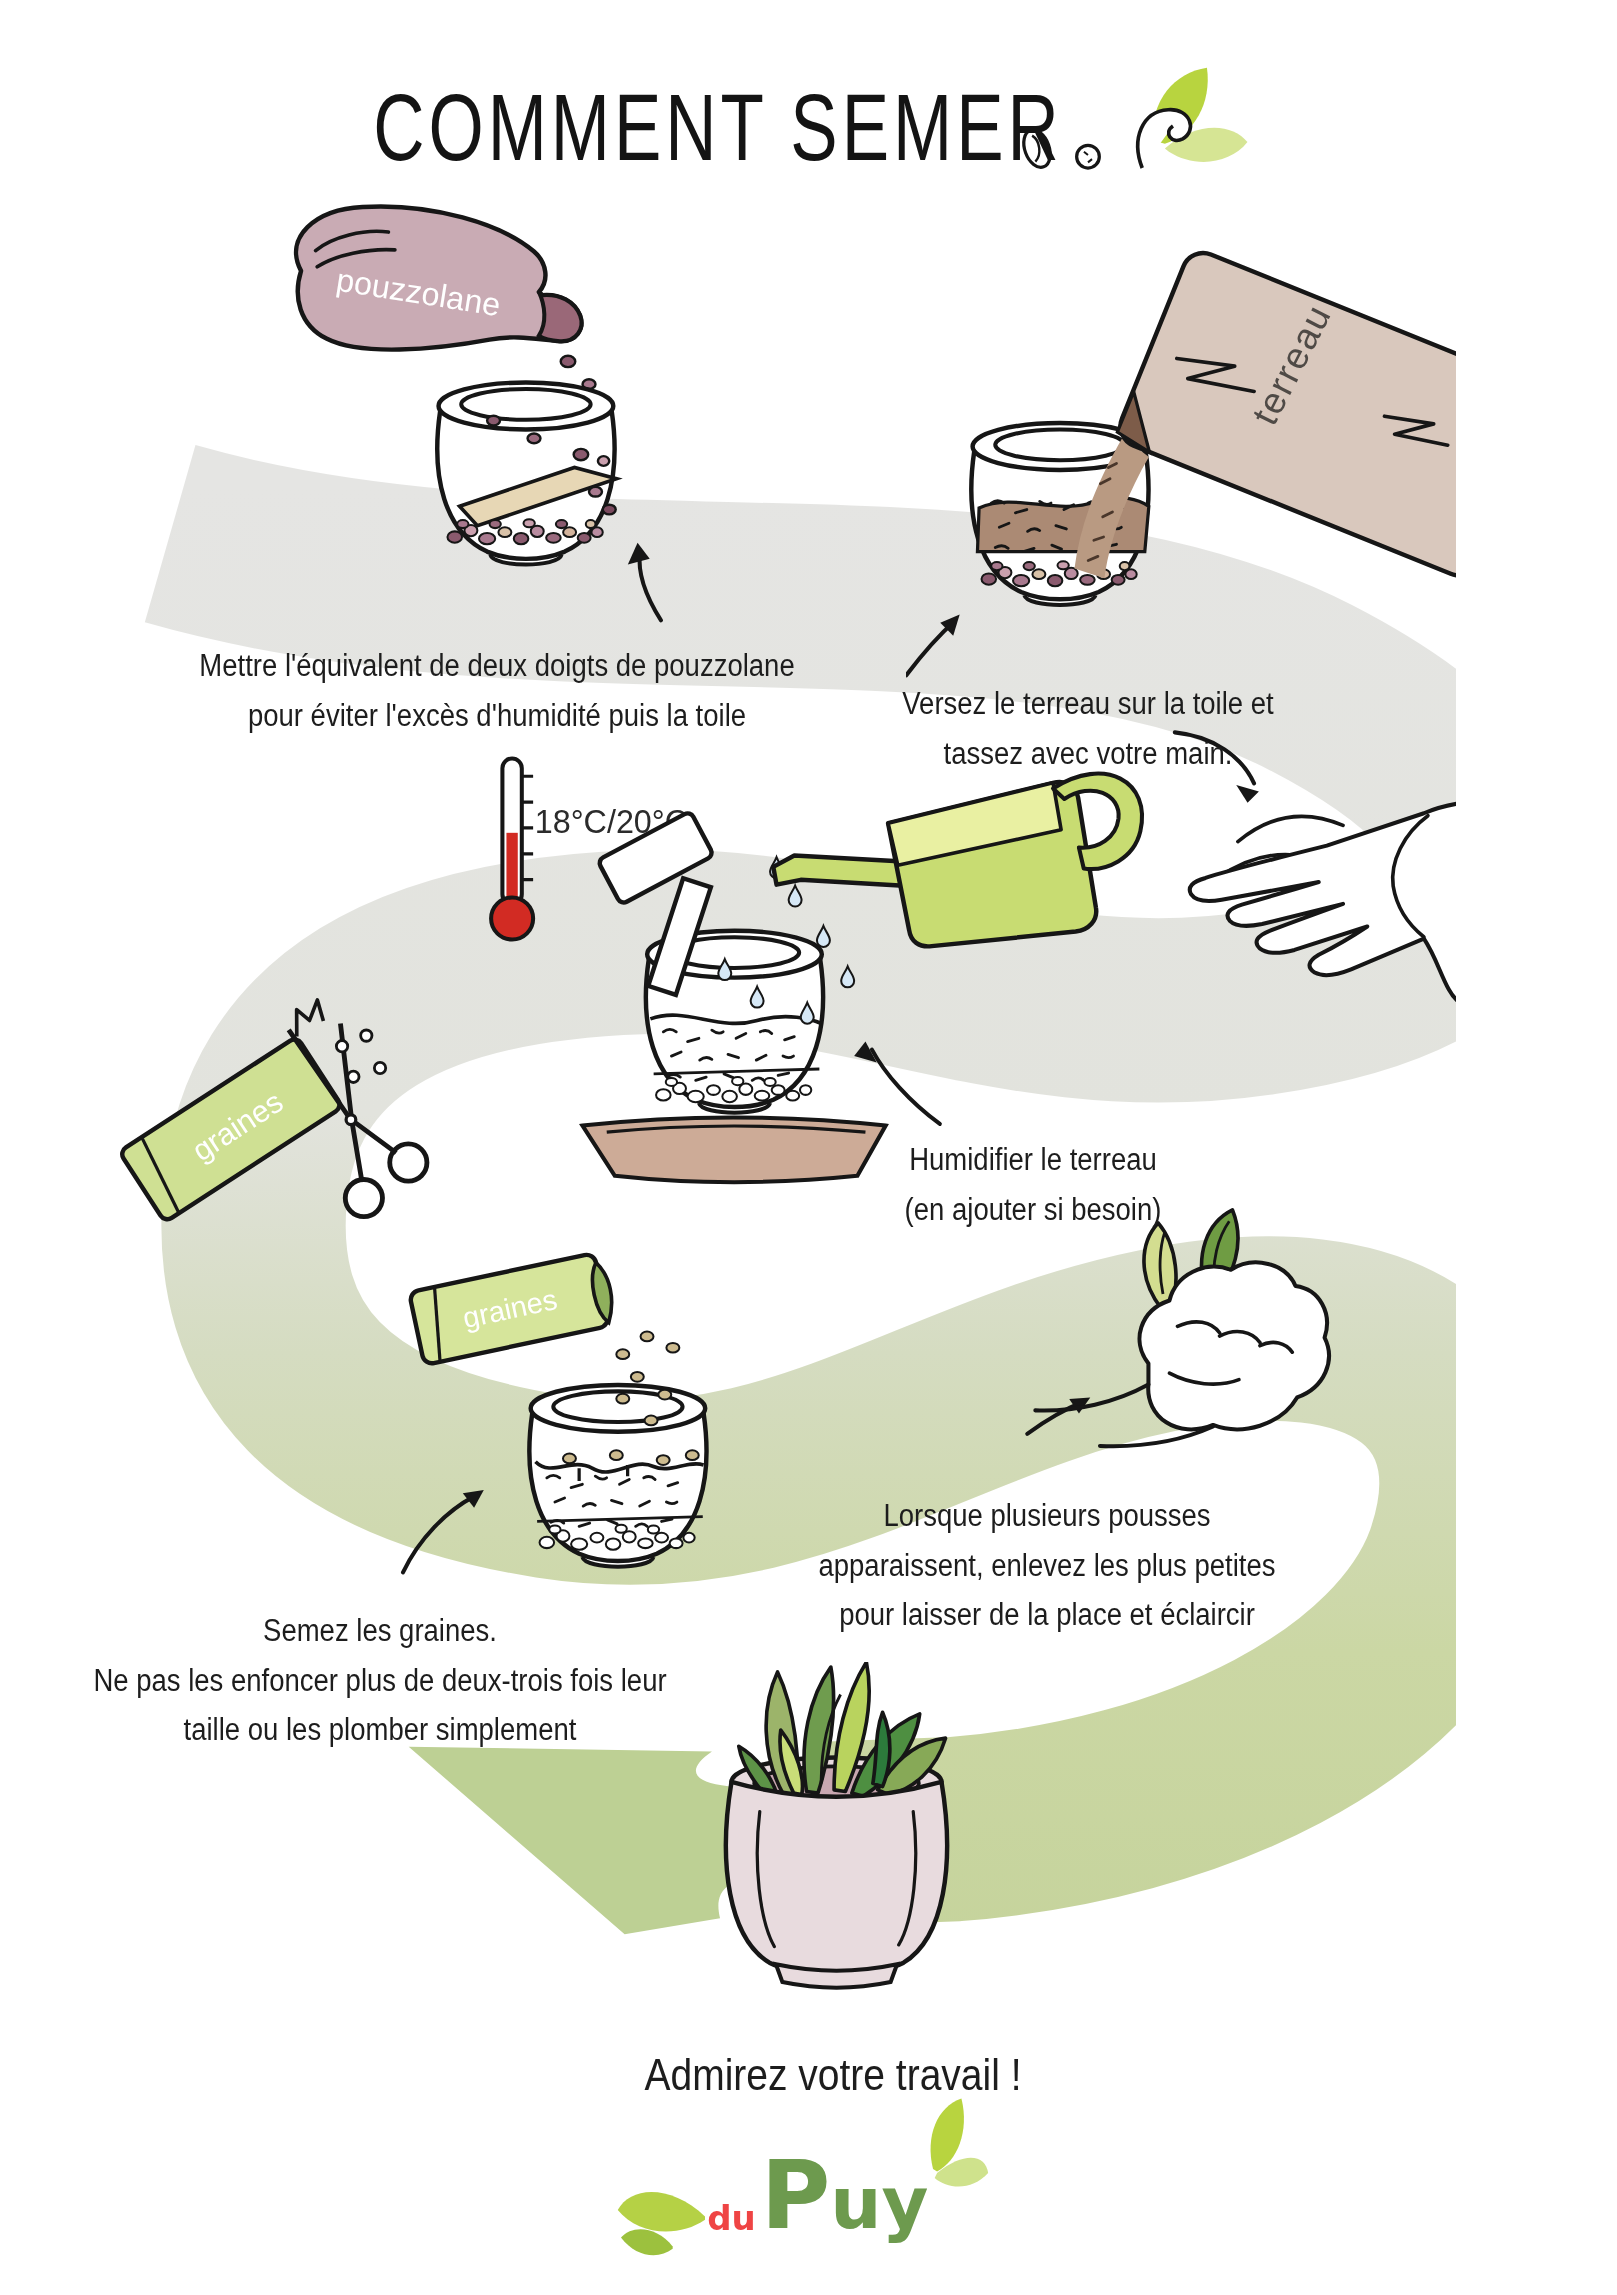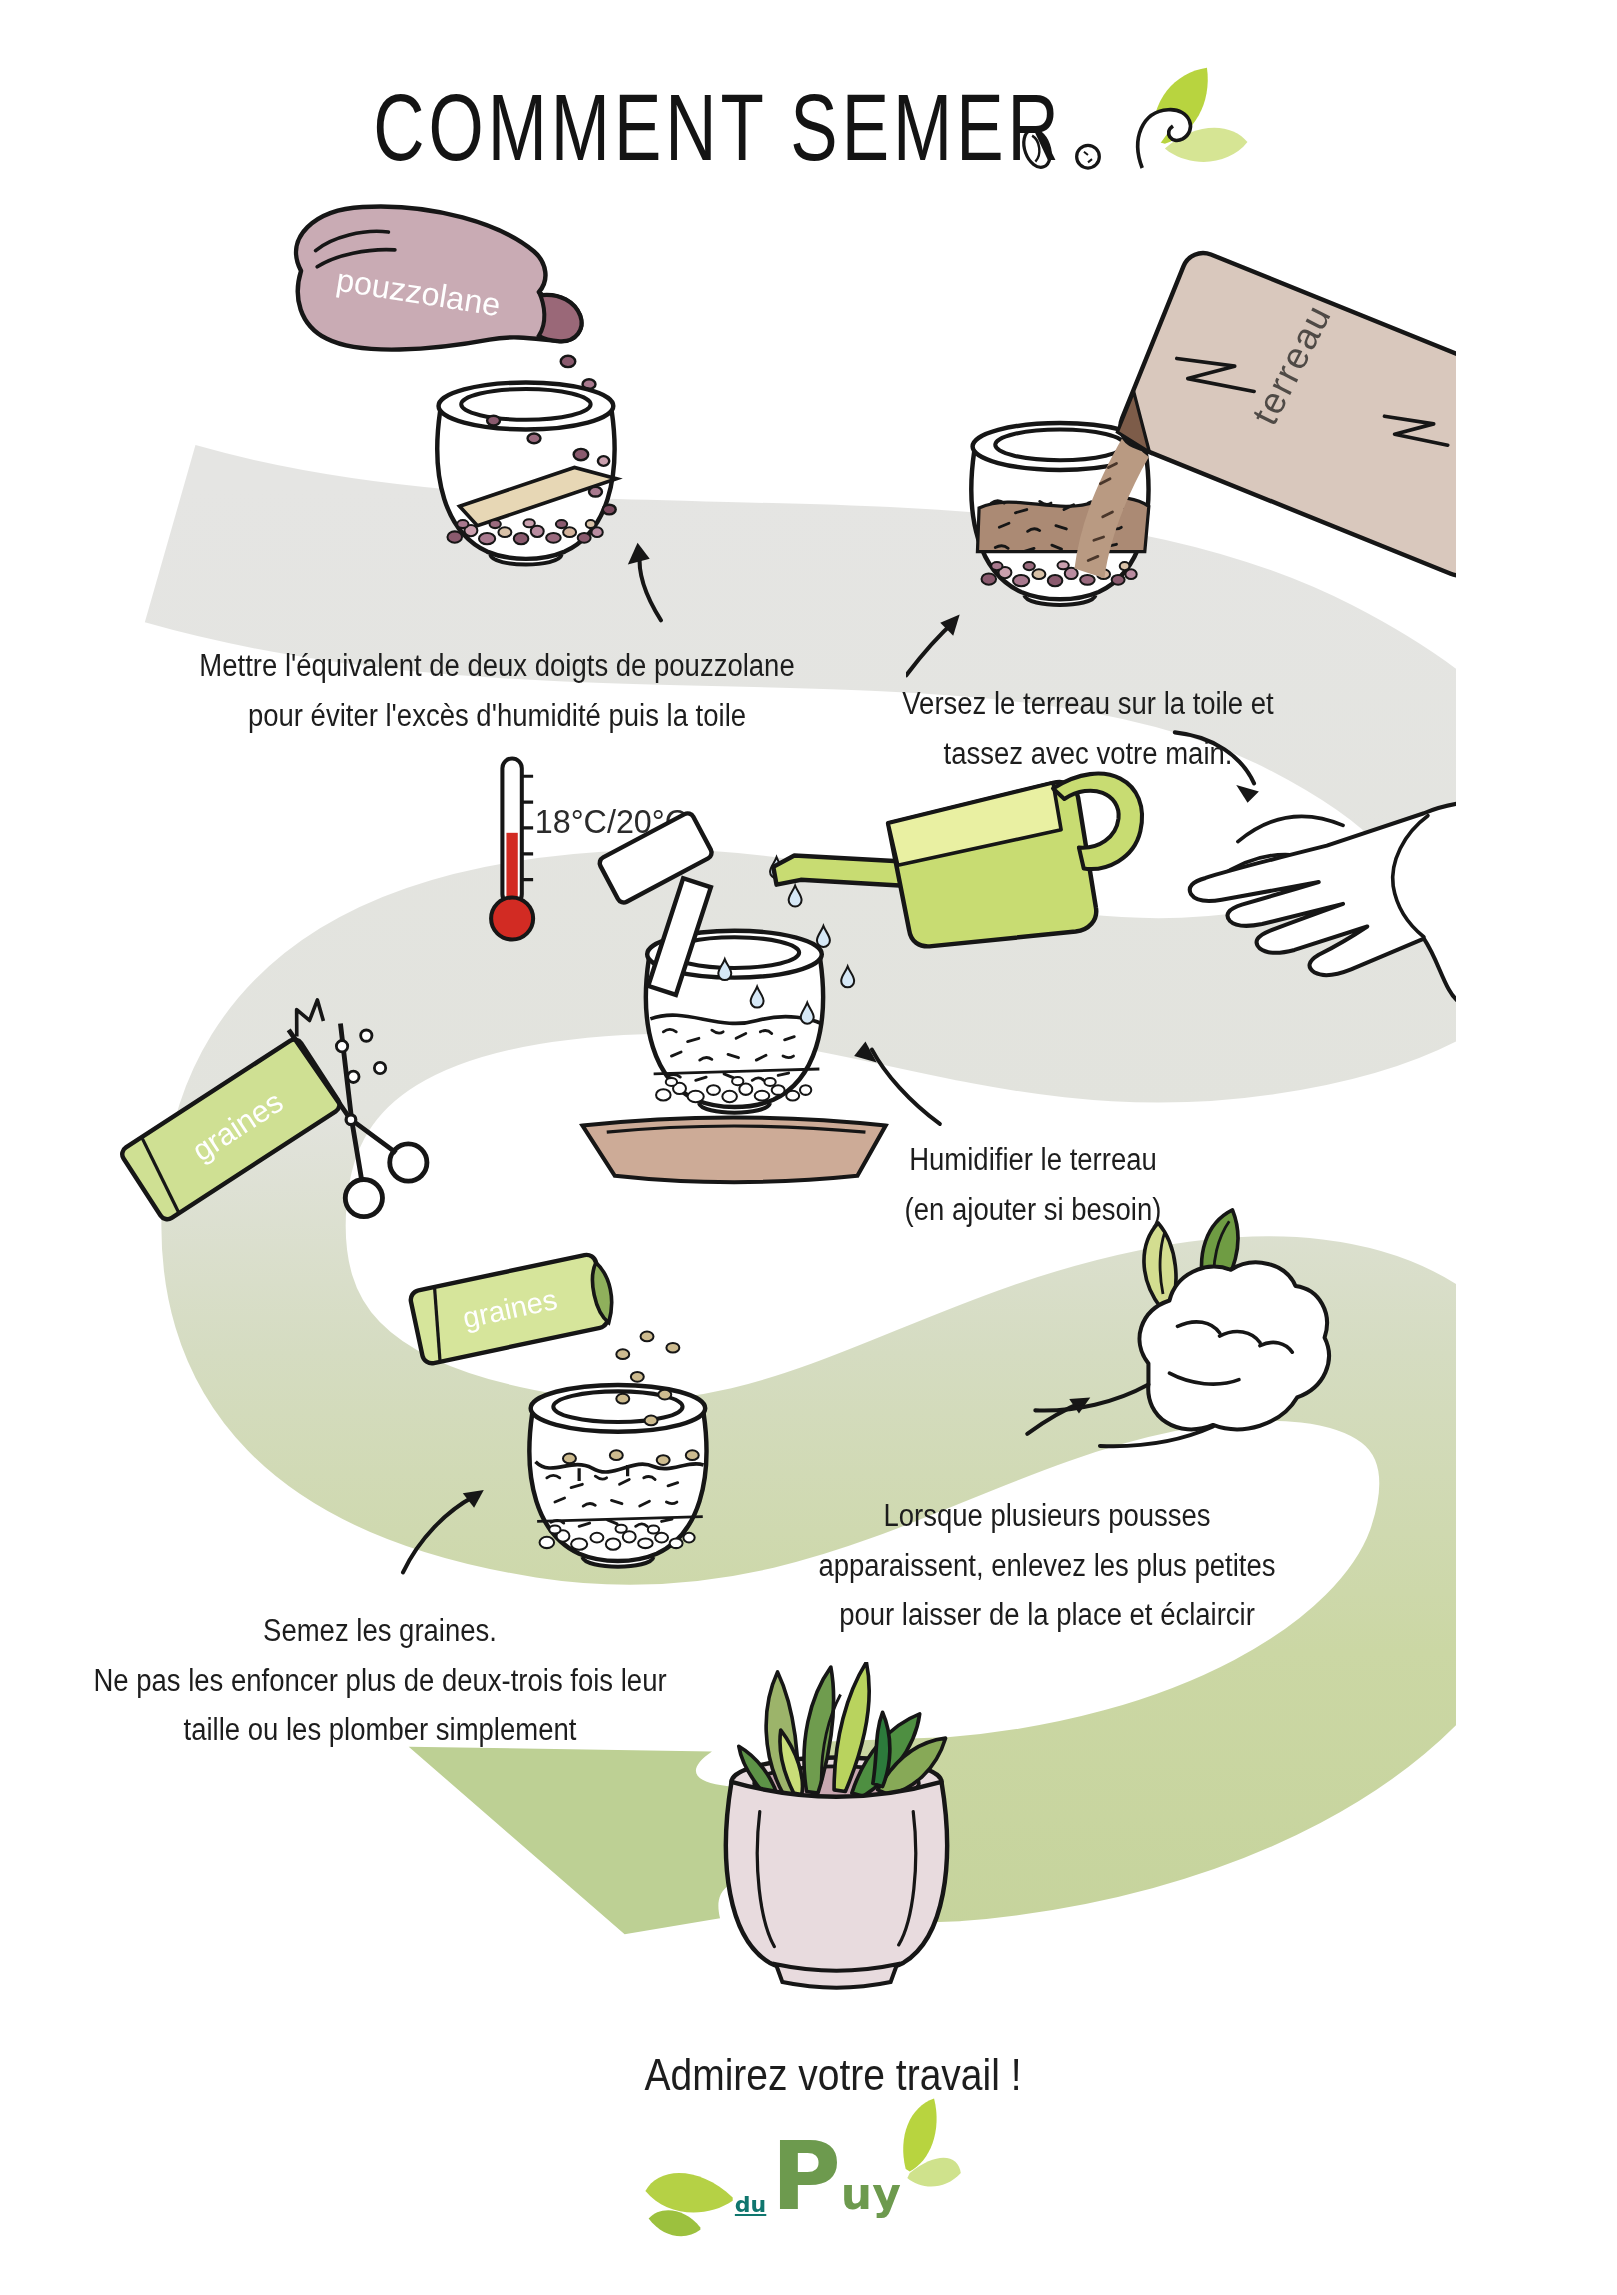--- a/index.html
+++ b/index.html
@@ -8,22 +8,22 @@
   .flow{position:absolute;left:0;top:0;z-index:1;}
   .title{position:absolute;left:718px;top:74px;transform:translateX(-50%) scaleY(1.32);transform-origin:top center;
          font-family:"Liberation Sans",sans-serif;font-size:71px;letter-spacing:4px;color:#141414;white-space:nowrap;z-index:3;}
   .cap{position:absolute;transform:translateX(-50%) scaleY(1.12);transform-origin:top center;
        font-family:"Liberation Sans",sans-serif;font-size:27.5px;line-height:1.62;color:#1d1d1d;text-align:center;white-space:nowrap;z-index:3;}
   .cap-final{font-size:39px;}
   .logo{position:absolute;left:813px;top:2129px;transform:translateX(-50%);display:flex;align-items:flex-end;
         font-family:"DejaVu Sans",sans-serif;font-weight:bold;z-index:3;}
   .lg-sem{font-size:61px;color:#9fc740;display:inline-block;line-height:1;}
   .lg-sem::first-letter{font-size:91px;}
-  .lg-du{font-size:22px;color:#0f766e;margin:0 4.9px 8px 9.7px;line-height:1;display:inline-block;text-decoration:underline;}
-  .lg-puy{font-size:44px;color:#6d9a4e;display:inline-block;line-height:1;}
+  .lg-du{font-size:34px;color:#ef4444;margin:0 4.9px 8px 9.7px;line-height:1;display:inline-block;}
+  .lg-puy{font-size:72px;color:#6d9a4e;display:inline-block;line-height:1;margin-top:19px;}
   .lg-puy::first-letter{font-size:95px;}
   .logo .leafL{position:absolute;left:-83px;bottom:-26px;}
   .logo .leafR{position:absolute;right:-63px;top:-37px;}
   svg text{font-family:"Liberation Sans",sans-serif;}
 </style>
 </head>
 <body>
 
 <div class="page">
 

